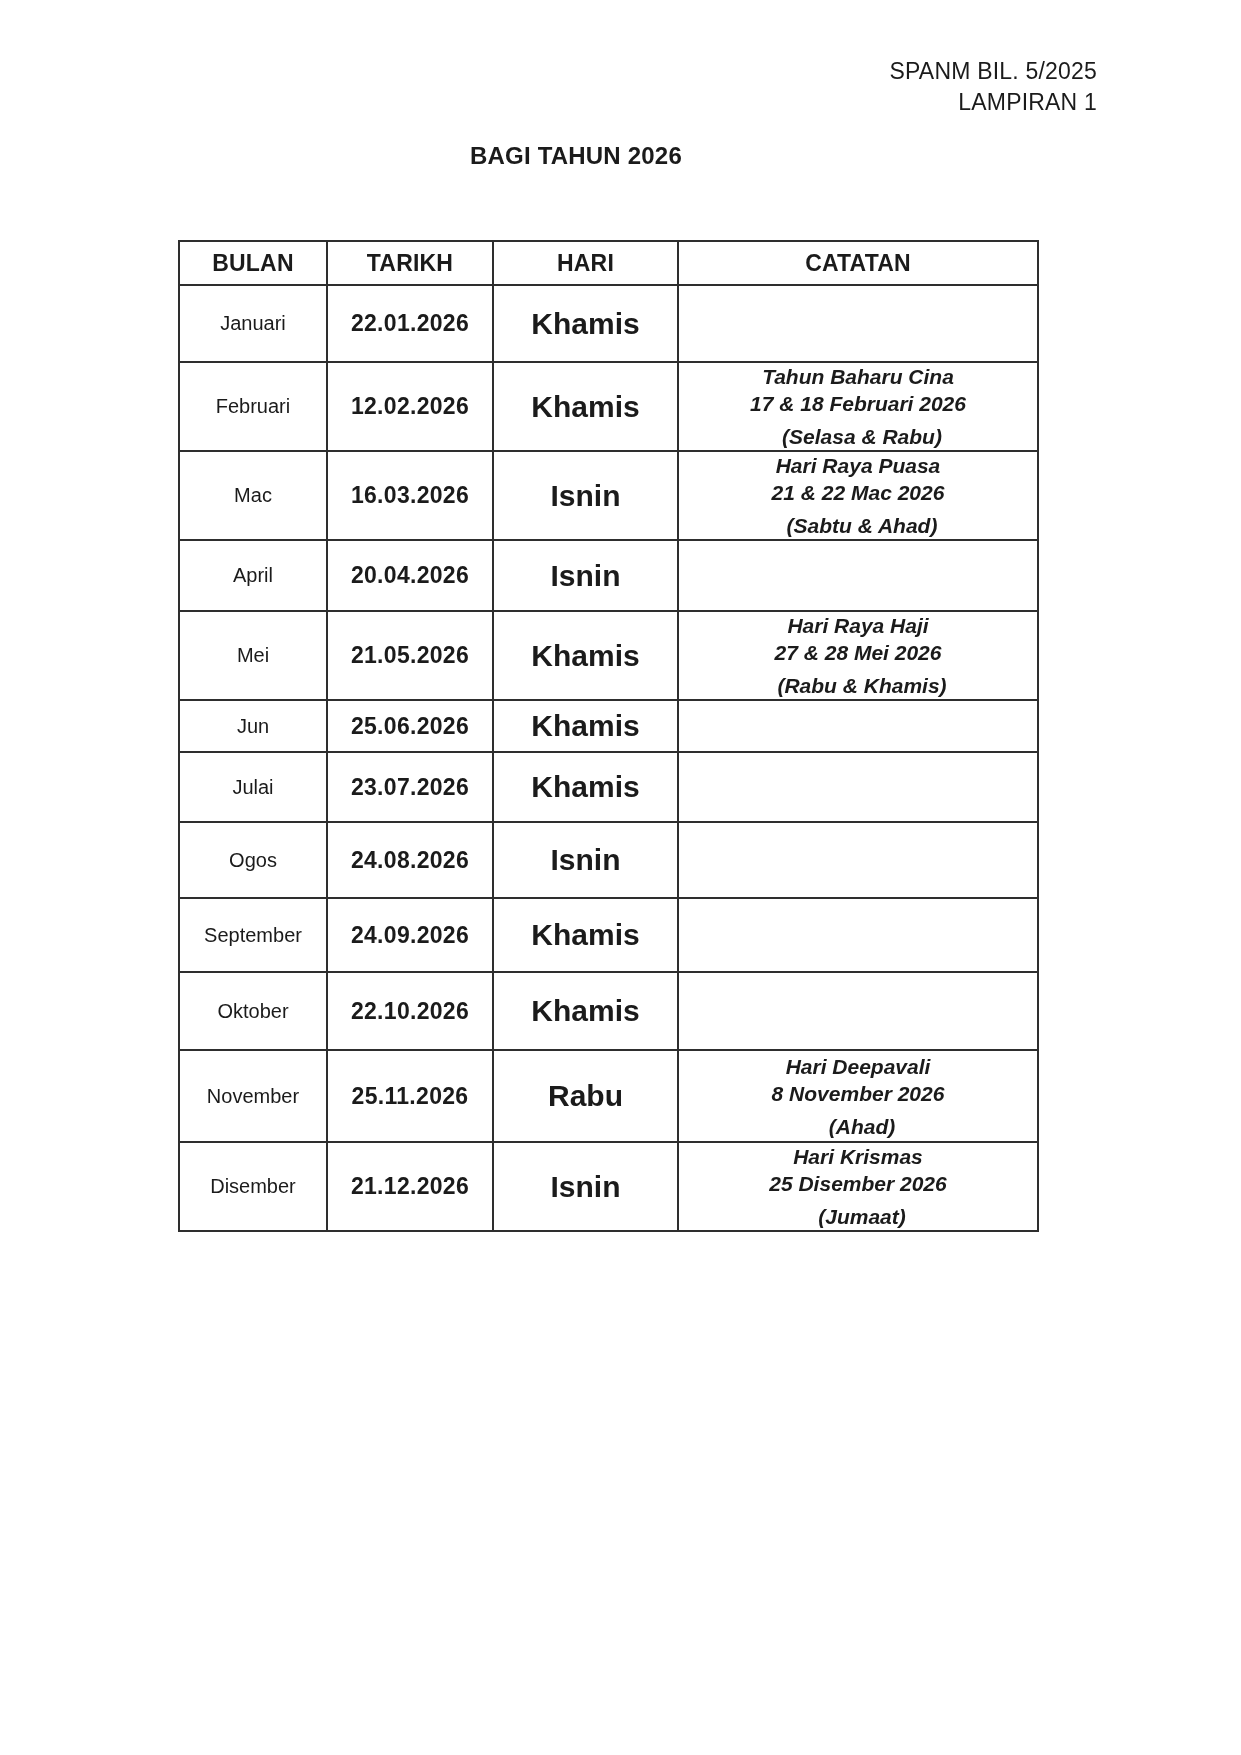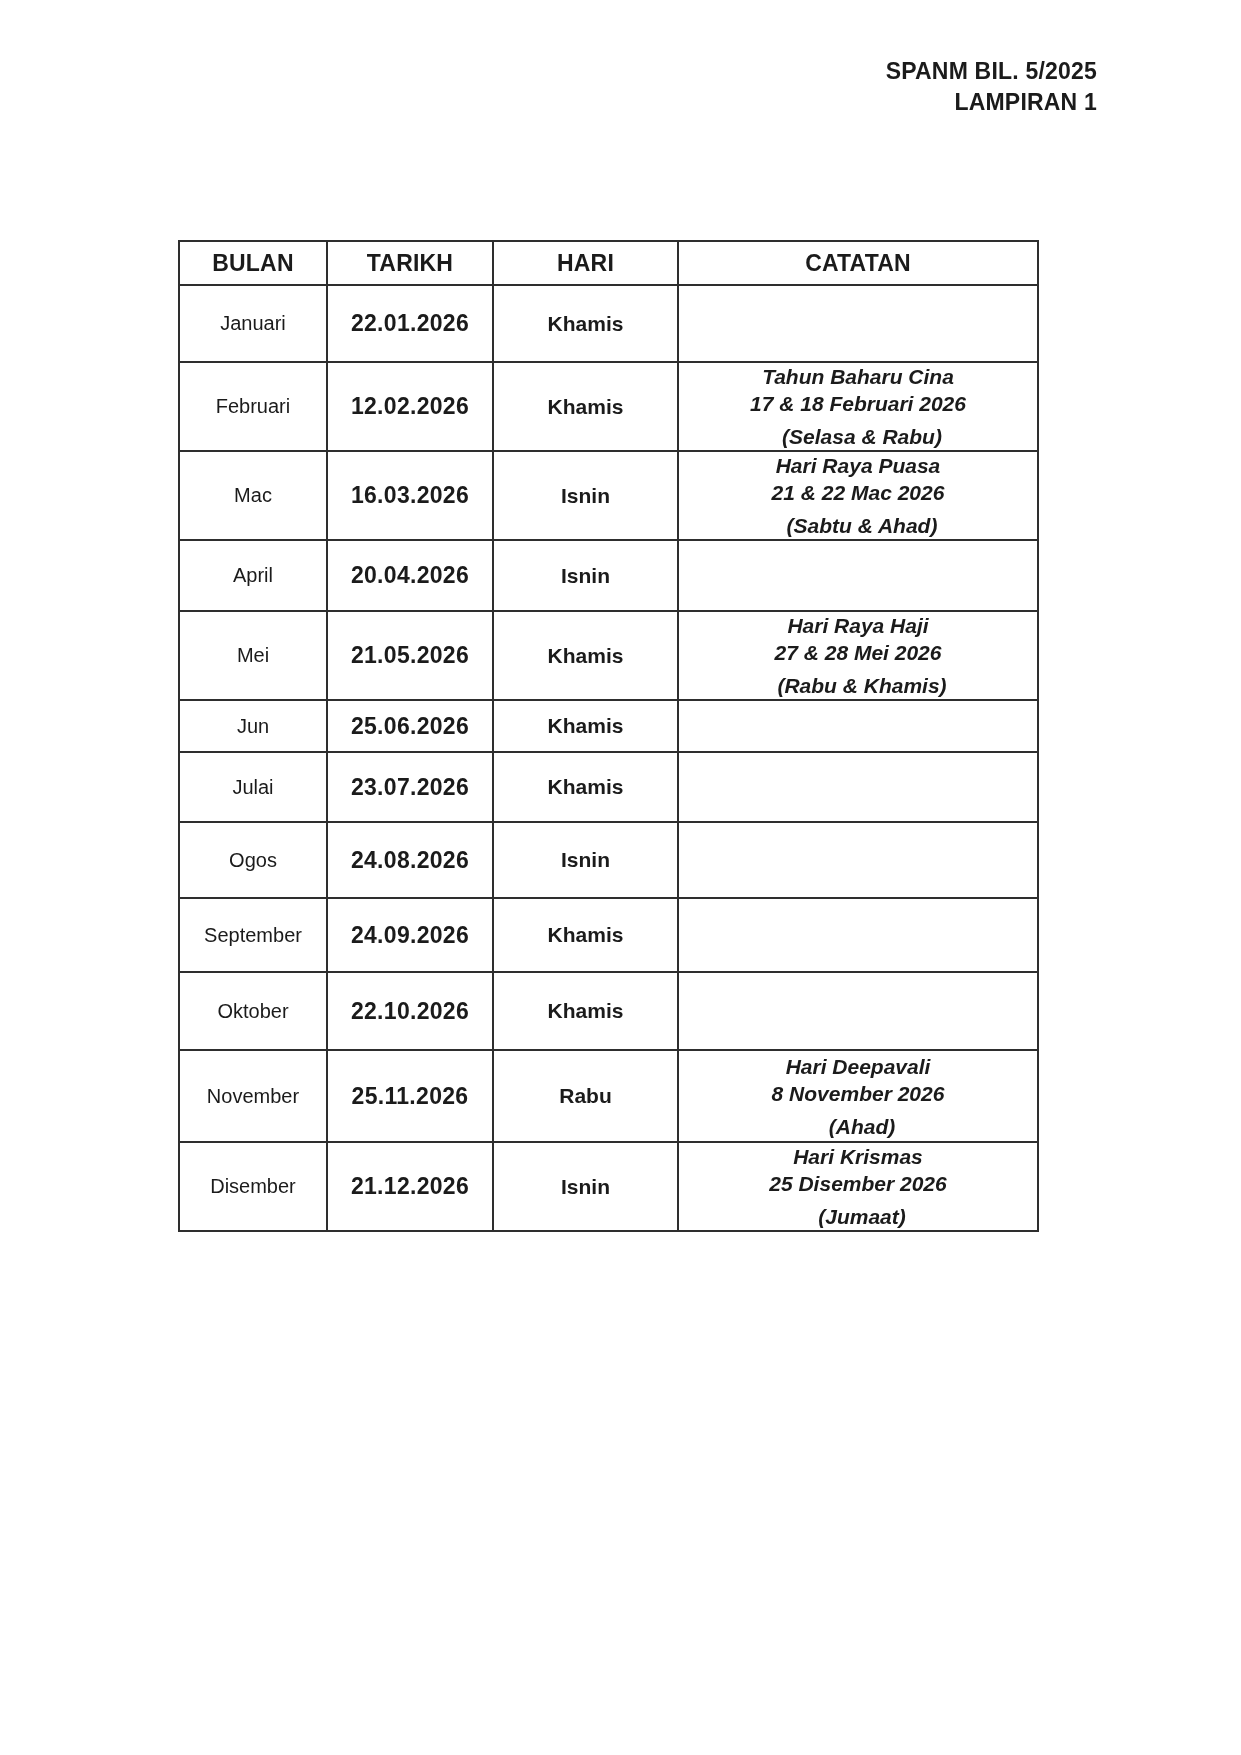--- a/index.html
+++ b/index.html
@@ -14,21 +14,21 @@
     height: 1755px;
     font-family: "Liberation Sans", sans-serif;
     color: #1b1b1b;
     overflow: hidden;
   }
   .doc-ref {
     position: absolute;
     top: 56px;
     right: 144px;
     text-align: right;
-    font-weight: bold;
+    font-weight: normal;
     font-size: 23px;
     line-height: 31px;
     letter-spacing: 0.2px;
     white-space: nowrap;
     margin-left: 24px;
   }
   .title-block {
     position: absolute;
     top: 139px;
     left: 0;
@@ -55,38 +55,39 @@
     overflow: hidden;
   }
   .pay-table th {
     height: 44px;
     font-size: 23px;
     font-weight: bold;
     letter-spacing: 0.2px;
   }
   .td-bulan  { font-size: 20px; font-weight: normal; }
   .td-tarikh { font-size: 23px; font-weight: bold; letter-spacing: 0.3px; }
-  .td-hari   { font-size: 21px; font-weight: bold; }
+  .td-hari   { font-size: 30px; font-weight: bold; }
   .td-catatan {
     font-size: 21px;
     font-weight: bold;
     font-style: italic;
   }
   .note-line { line-height: 27px; }
   .note-paren { margin-top: 6px; padding-left: 8px; }
 </style>
 </head>
 <body>
 
 <div class="doc-ref">
   <div>SPANM BIL. 5/2025</div>
   <div>LAMPIRAN 1</div>
 </div>
 
 <div class="title-block">
+  <div>BAGI TAHUN 2026</div>
 </div>
 
 <table class="pay-table">
   <colgroup>
     <col id="col-bulan" style="width: 148px;">
     <col id="col-tarikh" style="width: 166px;">
     <col id="col-hari" style="width: 185px;">
     <col id="col-catatan" style="width: 360px;">
   </colgroup>
   <thead>

